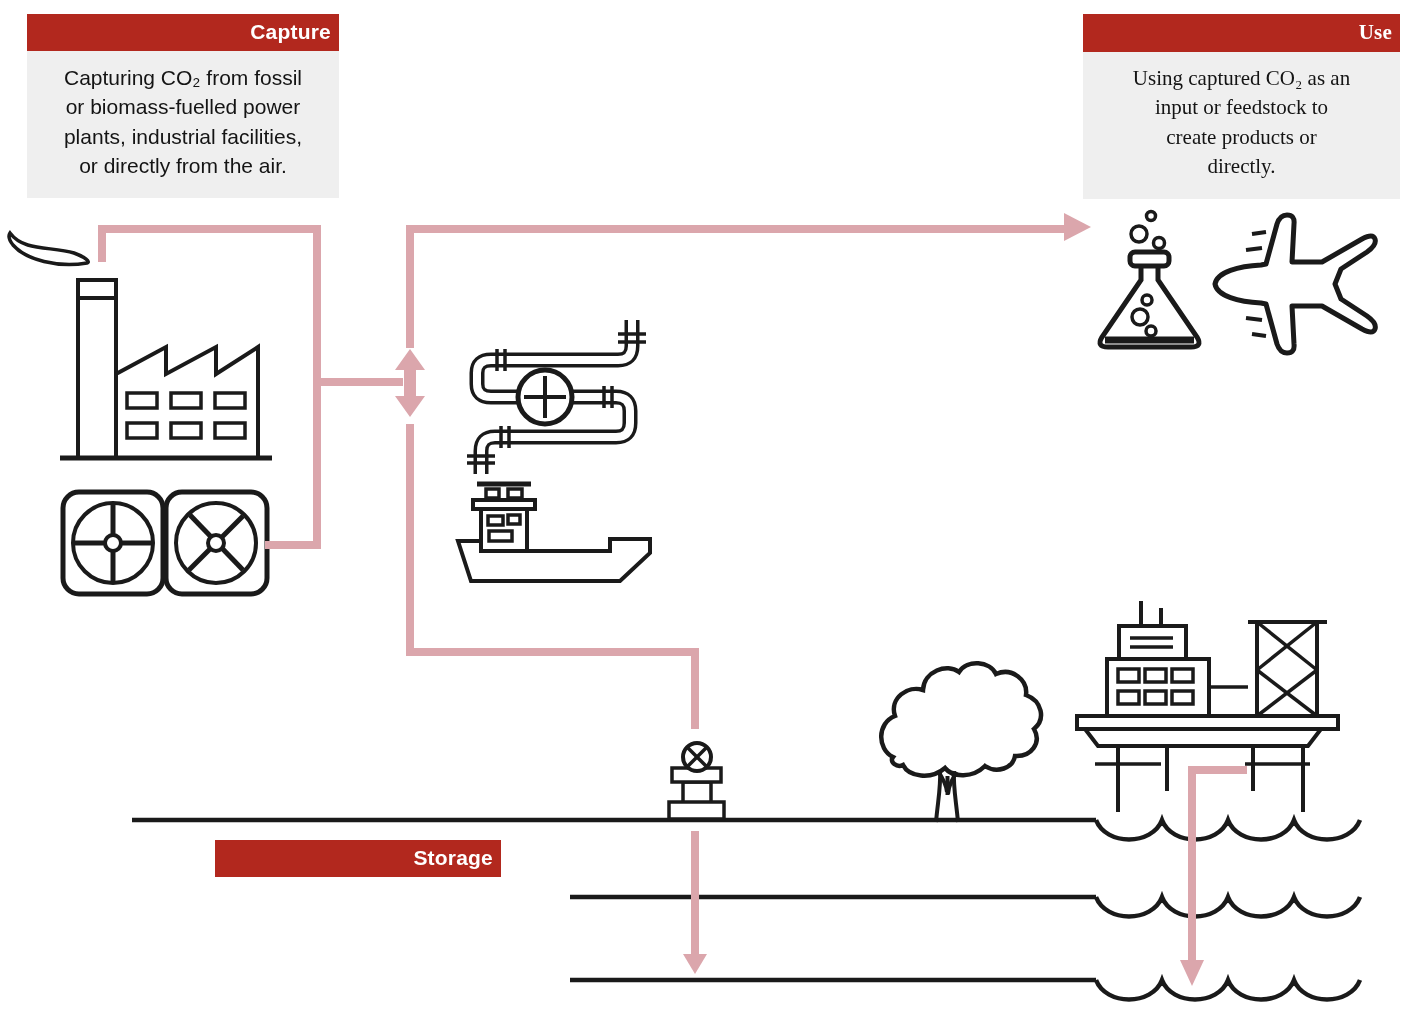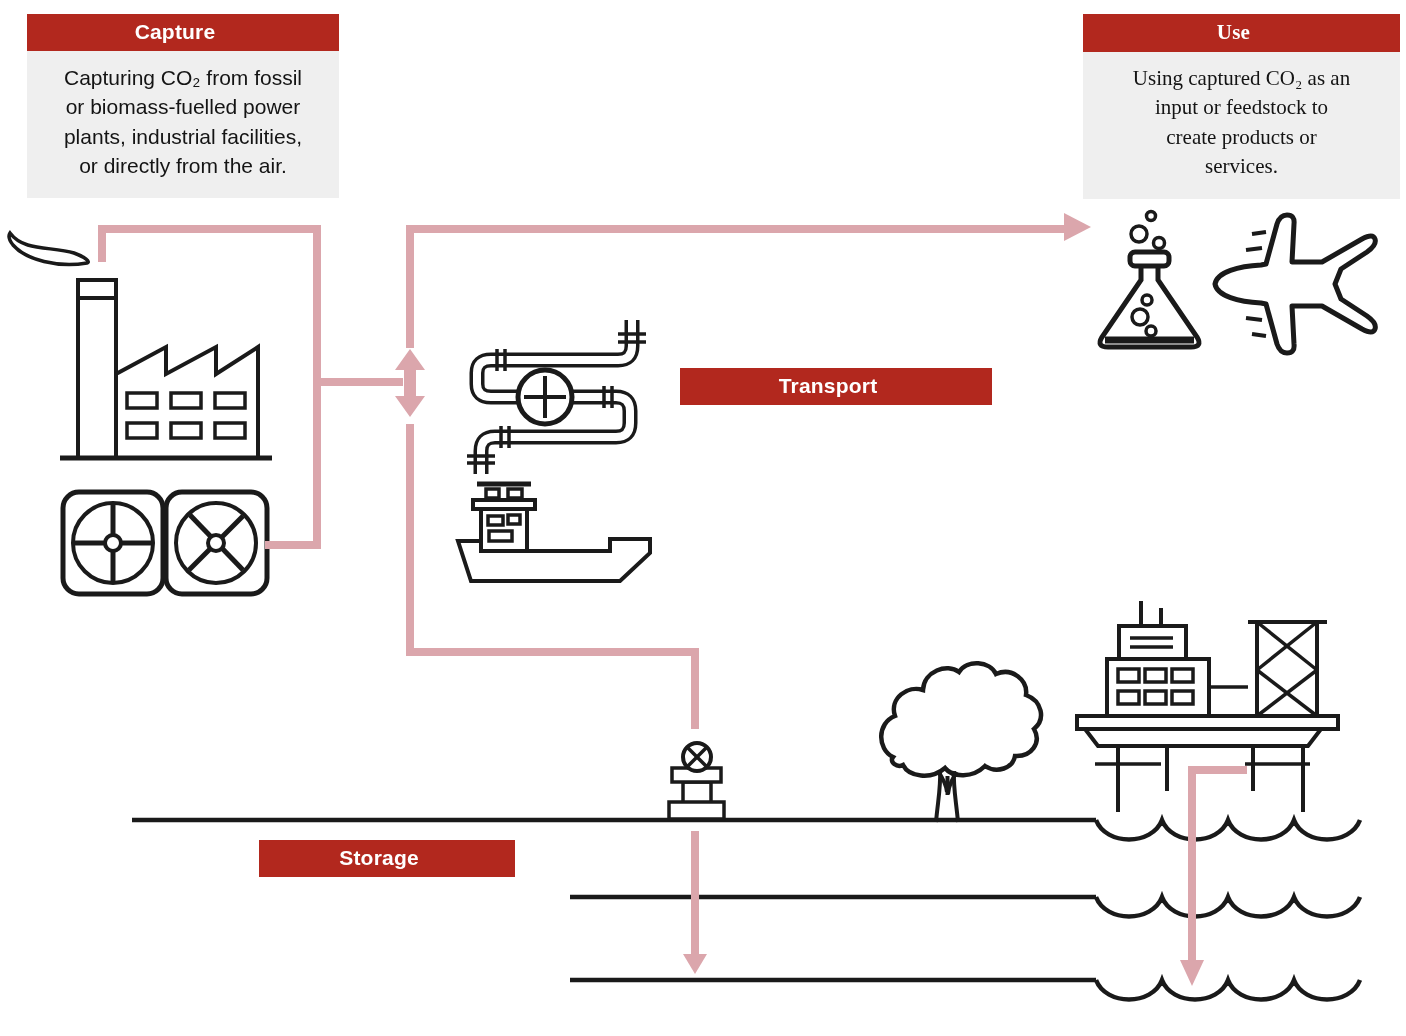--- a/index.html
+++ b/index.html
@@ -7,32 +7,32 @@
     position:relative;
     width:1406px;height:1036px;
     background:#ffffff;
     font-family:"Liberation Sans", sans-serif;
     overflow:hidden;
   }
   .art{position:absolute;left:0;top:0;width:1406px;height:1036px;}
   .panel{position:absolute;box-shadow:0 0 0 0 transparent;}
   .panel-header{
     background:#b2281e;color:#ffffff;
-    font-weight:bold;font-size:21px;text-align:center;
-    padding:6px 20px 7px 4px;letter-spacing:.2px;
+    font-weight:bold;font-size:21px;text-align:right;
+    padding:6px 8px 7px 4px;letter-spacing:.2px;
   }
   .panel-body{
     background:#efefef;color:#141414;
     font-size:21px;line-height:1.4;text-align:center;
     padding:12px 6px 16px 6px;white-space:pre-line;
   }
   .p-capture{left:27px;top:14px;width:312px;}
   .p-use{left:1083px;top:14px;width:317px;font-family:Liberation Serif, serif;}
   .p-transport{left:680px;top:368px;width:312px;}
-  .p-storage{left:215px;top:840px;width:256px;margin-left:44px;}
+  .p-storage{left:215px;top:840px;width:286px;}
   .p-capture .panel-body,.p-use .panel-body{min-height:119px;}
   .p-transport .panel-body{min-height:116px;}
   .p-storage .panel-body{min-height:119px;}
 </style>
 </head>
 <body>
 
 <div class="stage">
 
   <svg class="art" viewBox="0 0 1406 1036" xmlns="http://www.w3.org/2000/svg">
@@ -218,24 +218,23 @@
 or biomass-fuelled power
 plants, industrial facilities,
 or directly from the air.</div>
   </div>
 
   <div class="panel p-use">
     <div class="panel-header">Use</div>
     <div class="panel-body">Using captured CO₂ as an
 input or feedstock to
 create products or
-services.</div>
+directly.</div>
   </div>
 
   <div class="panel p-transport">
-    <div class="panel-header">Transport</div>
   </div>
 
   <div class="panel p-storage">
     <div class="panel-header">Storage</div>
   </div>
 
 </div>
 
 </body></html>

